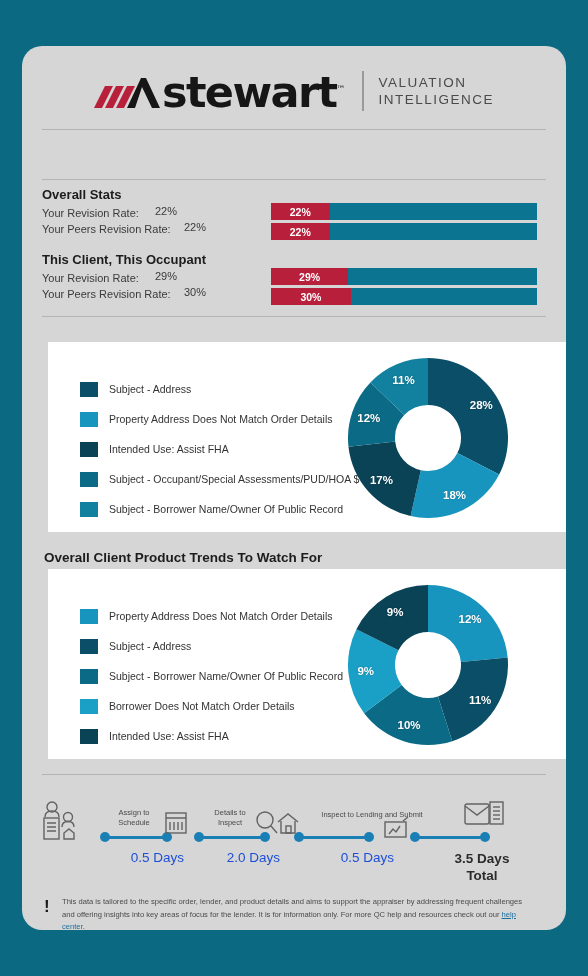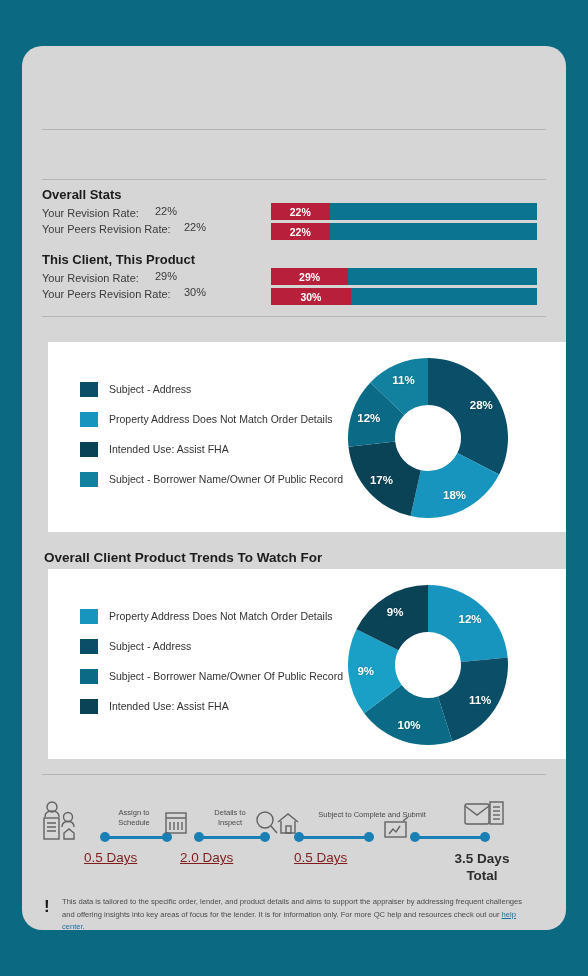--- a/index.html
+++ b/index.html
@@ -187,24 +187,23 @@
     position: absolute;
     font-size: 7.5px;
     color: #4a4a4a;
     text-align: center;
     line-height: 10px;
     white-space: nowrap;
   }
   .ms-days {
     position: absolute;
     font-size: 13.5px;
-    color: #7f1d1d;
-    text-align: left;
+    color: #1d4ed8;
+    text-align: right;
     white-space: nowrap;
-    text-decoration: underline;
   }
   .ms-total {
     position: absolute;
     font-size: 13.5px;
     font-weight: bold;
     color: #2c2c2c;
     text-align: center;
     line-height: 17px;
   }
   .connector { position: absolute; height: 10px; }
@@ -231,39 +230,57 @@
     color: #4a4a4a;
   }
   .foot-link { color: #1a6e9e; text-decoration: underline; }
 </style>
 </head>
 <body>
 
 <div id="page">
   <div class="card">
 
+    <div class="logo-row">
+      <div class="logo-mark">
+        <svg width="66" height="34" viewBox="0 0 66 34">
+          <g fill="#b81f3b">
+            <polygon points="0,34 11,12 19,12 8,34"></polygon>
+            <polygon points="11,34 22,12 30,12 19,34"></polygon>
+            <polygon points="22,34 33,12 41,12 30,34"></polygon>
+          </g>
+          <polygon fill="#161616" points="33,34 47,4 52,4 66,34 58,34 48,13 41,34"></polygon>
+        </svg>
+      </div>
+      <div class="logo-word"><span>stewart</span><span class="logo-tm">™</span></div>
+      <div class="logo-divider"></div>
+      <div>
+        <div class="logo-sub">VALUATION</div>
+        <div class="logo-sub">INTELLIGENCE</div>
+      </div>
+    </div>
 
     <div class="hr" style="top:83px"></div>
 
 
     <div class="hr" style="top:133px"></div>
 
     <div class="sect-title" style="left:20px; top:141px">Overall Stats</div>
     <div class="stat-label" style="left:20px; top:161px">Your Revision Rate:</div>
     <div class="stat-num" style="left:133px; top:159px">22%</div>
     <div class="stat-label" style="left:20px; top:177px">Your Peers Revision Rate:</div>
     <div class="stat-num" style="left:162px; top:175px">22%</div>
     <div class="bar" style="top:157px">
       <div class="bar-fill" id="bar-o0" style="width: 22%;">22%</div>
     </div>
     <div class="bar" style="top:177px">
       <div class="bar-fill" id="bar-o1" style="width: 22%;">22%</div>
     </div>
 
-    <div class="sect-title" style="left:20px; top:206px">This Client, This Product</div>
+    <div class="sect-title" style="left:20px; top:206px">This Client, This Occupant</div>
     <div class="stat-label" style="left:20px; top:226px">Your Revision Rate:</div>
     <div class="stat-num" style="left:133px; top:224px">29%</div>
     <div class="stat-label" style="left:20px; top:242px">Your Peers Revision Rate:</div>
     <div class="stat-num" style="left:162px; top:240px">30%</div>
     <div class="bar" style="top:222px">
       <div class="bar-fill" id="bar-c0" style="width: 29%;">29%</div>
     </div>
     <div class="bar" style="top:242px">
       <div class="bar-fill" id="bar-c1" style="width: 30%;">30%</div>
     </div>
@@ -276,20 +293,24 @@
             <div class="sw" style="background: rgb(10, 79, 103);"></div>
             <div class="legend-text">Subject - Address</div>
           </div>
           <div class="legend-item">
             <div class="sw" style="background: rgb(24, 149, 191);"></div>
             <div class="legend-text">Property Address Does Not Match Order Details</div>
           </div>
           <div class="legend-item">
             <div class="sw" style="background: rgb(10, 66, 86);"></div>
             <div class="legend-text">Intended Use: Assist FHA</div>
+          </div>
+          <div class="legend-item">
+            <div class="sw" style="background: rgb(11, 106, 133);"></div>
+            <div class="legend-text">Subject - Occupant/Special Assessments/PUD/HOA $</div>
           </div>
           <div class="legend-item">
             <div class="sw" style="background: rgb(17, 129, 159);"></div>
             <div class="legend-text">Subject - Borrower Name/Owner Of Public Record</div>
           </div>
         </div>
       <div class="donut-wrap" id="donut-1" style="left:300px; top:16px; width:160px; height:160px"><svg width="160" height="160" viewBox="0 0 160 160">
             <path d="M80 0 A80 80 0 0 1 151.14737191060152 116.57938586437109 L109.34829091312312 95.08899666905307 A33 33 0 0 0 80 47 Z" fill="#0a4f67"></path>
             <path d="M151.14737191060152 116.57938586437109 A80 80 0 0 1 62.60558595347544 158.08607020447417 L72.82480420580862 112.2105039593456 A33 33 0 0 0 109.34829091312312 95.08899666905307 Z" fill="#1895bf"></path>
             <path d="M62.60558595347544 158.08607020447417 A80 80 0 0 1 0.4799219808043347 88.74969667022997 L47.19796781708178 83.60924987646986 A33 33 0 0 0 72.82480420580862 112.2105039593456 Z" fill="#0a4256"></path>
@@ -305,20 +326,24 @@
             <div class="sw" style="background: rgb(24, 149, 191);"></div>
             <div class="legend-text">Property Address Does Not Match Order Details</div>
           </div>
           <div class="legend-item">
             <div class="sw" style="background: rgb(10, 79, 103);"></div>
             <div class="legend-text">Subject - Address</div>
           </div>
           <div class="legend-item">
             <div class="sw" style="background: rgb(11, 106, 133);"></div>
             <div class="legend-text">Subject - Borrower Name/Owner Of Public Record</div>
+          </div>
+          <div class="legend-item">
+            <div class="sw" style="background: rgb(26, 160, 198);"></div>
+            <div class="legend-text">Borrower Does Not Match Order Details</div>
           </div>
           <div class="legend-item">
             <div class="sw" style="background: rgb(10, 66, 86);"></div>
             <div class="legend-text">Intended Use: Assist FHA</div>
           </div>
         </div>
       <div class="donut-wrap" id="donut-2" style="left:300px; top:16px; width:160px; height:160px"><svg width="160" height="160" viewBox="0 0 160 160">
             <path d="M80 0 A80 80 0 0 1 159.65873410360277 72.61853124293584 L112.85922781773614 76.95514413771103 A33 33 0 0 0 80 47 Z" fill="#1895bf"></path>
             <path d="M159.65873410360277 72.61853124293584 A80 80 0 0 1 104.25221392904348 156.23536003417252 L90.00403824573043 111.44708601409617 A33 33 0 0 0 112.85922781773614 76.95514413771103 Z" fill="#0a4f67"></path>
             <path d="M104.25221392904348 156.23536003417252 A80 80 0 0 1 16.158621817580837 128.2107709103405 L53.665431499752096 99.88694300051546 A33 33 0 0 0 90.00403824573043 111.44708601409617 Z" fill="#0b6a85"></path>
@@ -382,21 +407,21 @@
         <svg width="48" height="32" viewBox="0 0 48 32" fill="none" stroke="#636363" stroke-width="1.4">
           <circle cx="11" cy="12" r="8"></circle>
           <line x1="17" y1="18" x2="23" y2="25"></line>
           <path d="M24 14l10-8 10 8"></path>
           <path d="M27 13v12h14V13"></path>
           <rect x="32" y="18" width="5" height="7"></rect>
         </svg>
       </div>
 
       <div class="ms-cap" id="cap-2" style="left:270px; top:22px; width:160px">
-          <div>Subject to Complete and Submit</div>
+          <div>Inspect to Lending and Submit</div>
         </div>
       <div class="connector" style="left:272px; top:44px; width:80px">
         <div class="conn-line" style="left:5px; width:70px"></div>
         <div class="dot" style="left:0"></div>
           <div class="dot" style="left:70px"></div>
       </div>
       <div class="ms-days" id="day-2" style="left:272px; top:62px; width:100px">0.5 Days</div>
 
       <div class="ms-icon" style="left:360px; top:28px">
         <svg width="30" height="26" viewBox="0 0 30 26" fill="none" stroke="#636363" stroke-width="1.4">

